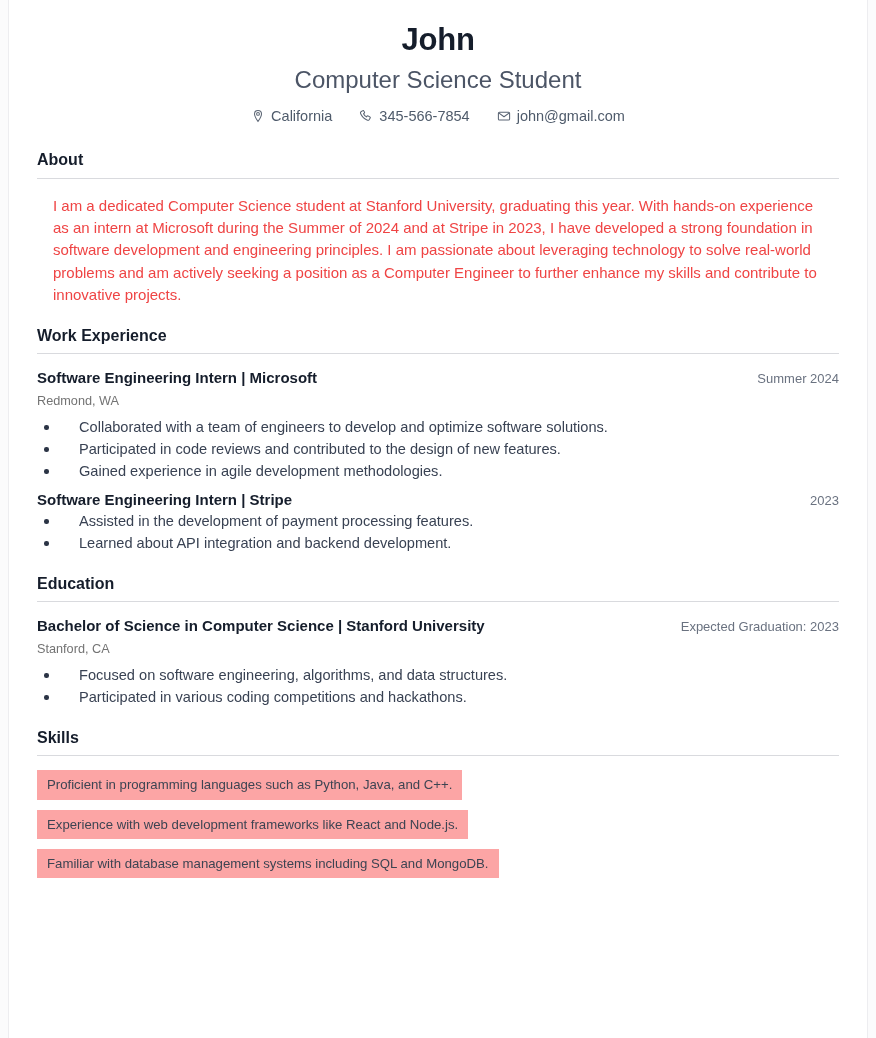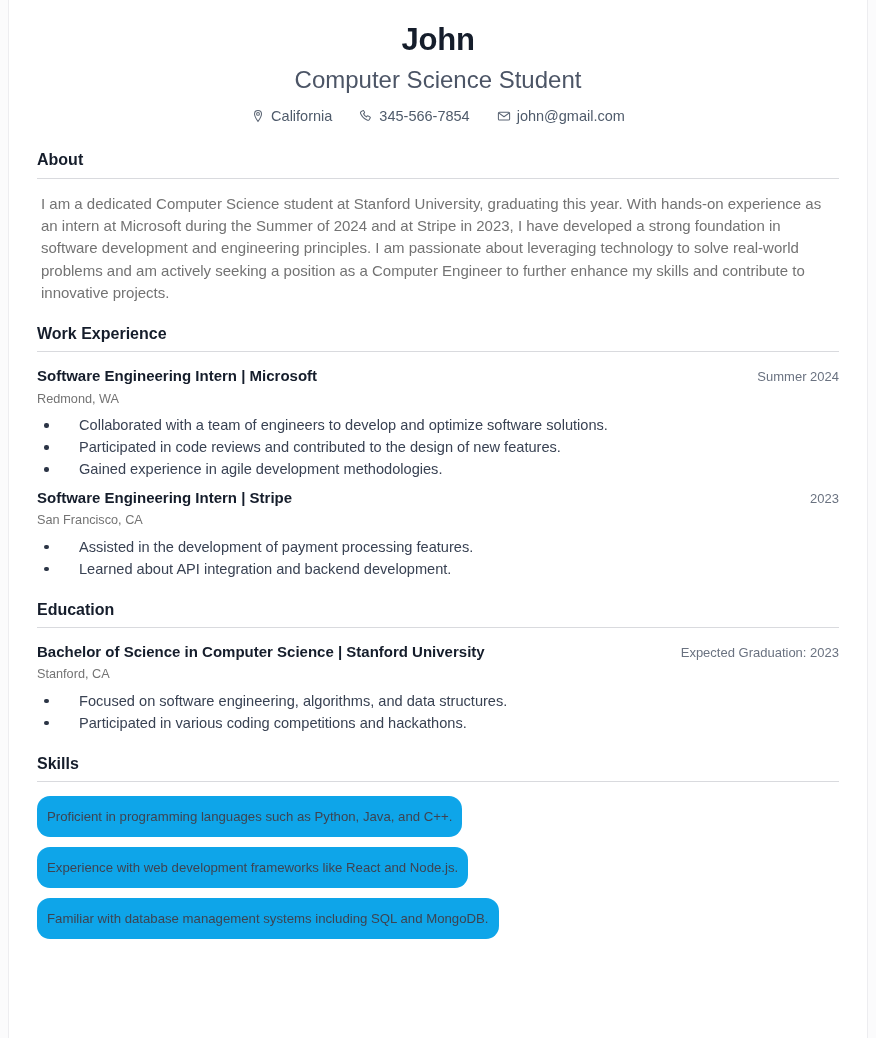--- a/index.html
+++ b/index.html
@@ -85,22 +85,22 @@
   .section-rule {
     height: 1px;
     background: #d9dade;
     width: 100%;
     margin-bottom: 14px;
   }
 
   .about-text {
     font-size: 15px;
     line-height: 22.3px;
-    color: #737373;
-    margin: 4px;
+    color: #ef4444;
+    margin: 16px;
   }
 
   
   .entry { margin-bottom: 8px; }
   .entry:last-child { margin-bottom: 0; }
   .entry-top {
     display: flex;
     align-items: baseline;
     justify-content: space-between;
     gap: 16px;
@@ -149,26 +149,26 @@
   }
 
   
   .skills-list {
     display: flex;
     flex-direction: column;
     align-items: flex-start;
     gap: 10px;
   }
   .skill-pill {
-    background: #0ea5e9;
+    background: #fca5a5;
     color: #3d4452;
     font-size: 13.2px;
     line-height: 1.3;
-    padding: 12px 10px;
-    border-radius: 13px;
+    padding: 6px 10px;
+    border-radius: 0;
     display: inline-block;
   }
 </style>
 </head>
 <body>
 
 <div class="page-card">
 
   <div class="resume-header">
     <h1 class="full-name">John</h1>
@@ -228,21 +228,20 @@
         <li>Participated in code reviews and contributed to the design of new features.</li>
         <li>Gained experience in agile development methodologies.</li>
       </ul>
     </div>
 
     <div class="entry">
       <div class="entry-top">
         <div class="entry-title">Software Engineering Intern | Stripe</div>
         <div class="entry-date">2023</div>
       </div>
-      <div class="entry-location">San Francisco, CA</div>
       <ul class="entry-bullets">
         <li>Assisted in the development of payment processing features.</li>
         <li>Learned about API integration and backend development.</li>
       </ul>
     </div>
   </div>
 
   <div class="section">
     <h2 class="section-title">Education</h2>
     <div class="section-rule"></div>

